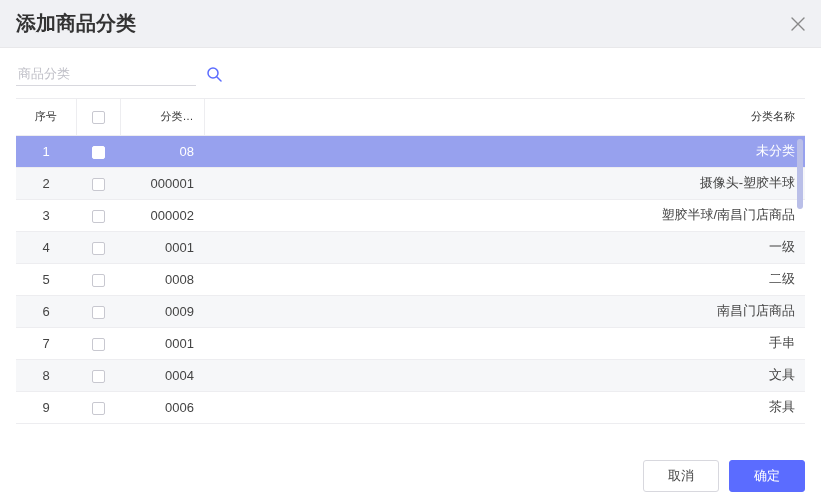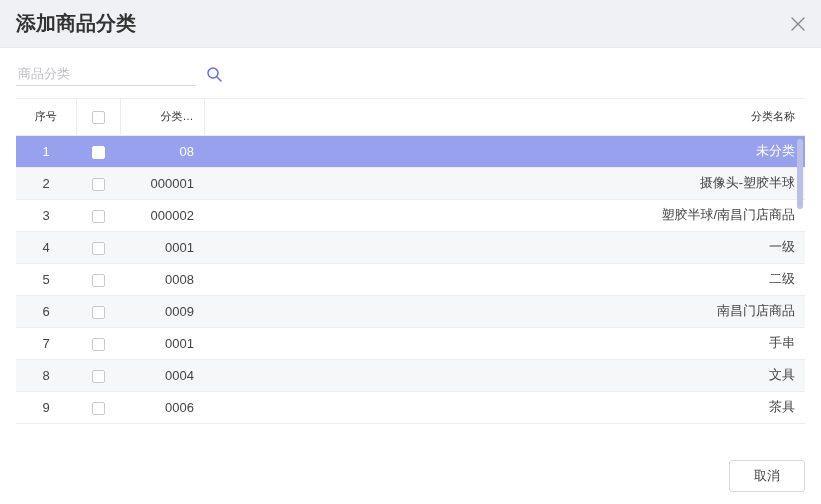--- a/index.html
+++ b/index.html
@@ -271,15 +271,16 @@
             </tbody>
         </table>
       </div>
       <div class="v-scrollbar"></div>
     </div>
 
   </div>
 
   <div class="dialog-footer">
     <button class="btn btn-default">取消</button>
+    <button class="btn btn-primary">确定</button>
   </div>
 
 </div>
 
 </body></html>

